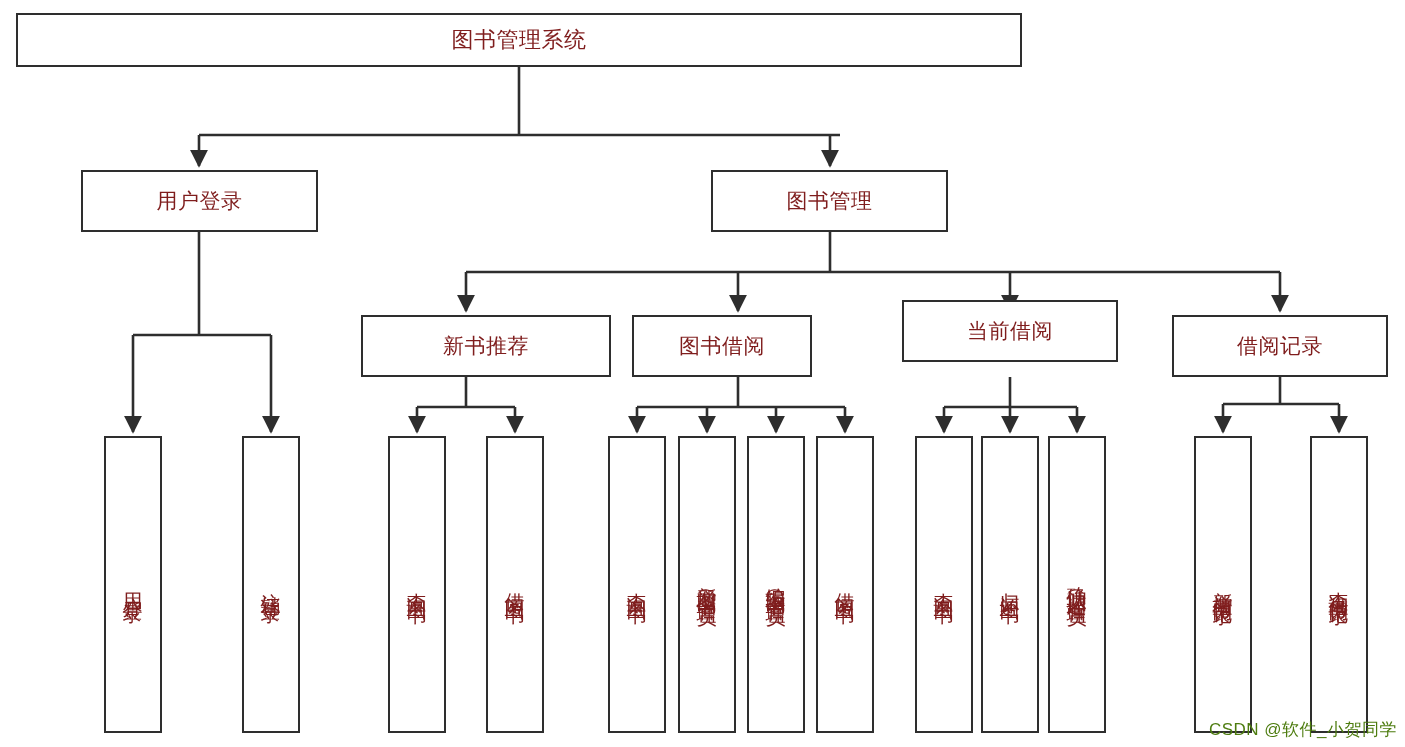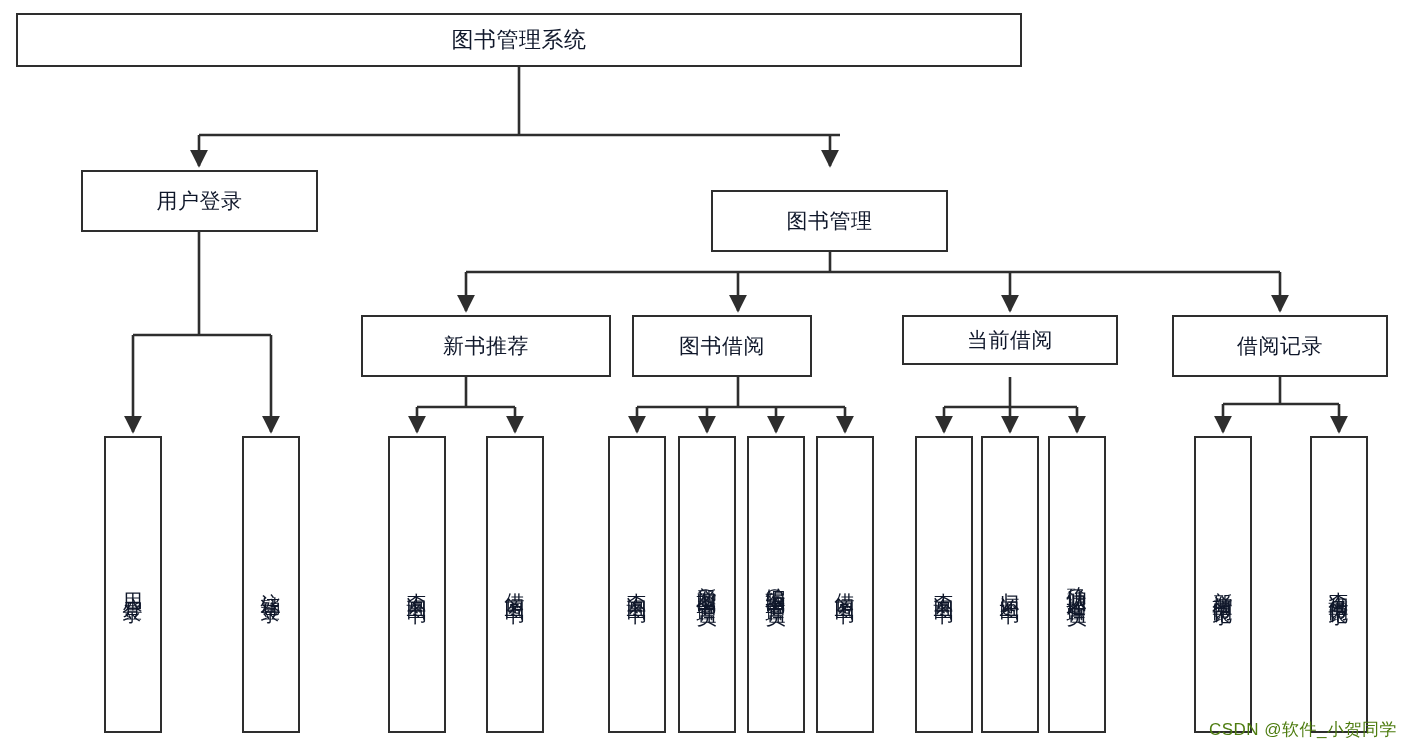--- a/index.html
+++ b/index.html
@@ -24,21 +24,21 @@
     pointer-events: none;
   }
   .node {
     position: absolute;
     box-sizing: border-box;
     border: 2px solid #2e2e2e;
     background: #ffffff;
     display: flex;
     align-items: center;
     justify-content: center;
-    color: #0f172a;
+    color: #7f1d1d;
   }
   .node .label {
     display: block;
     text-align: center;
     line-height: 1.18;
     white-space: nowrap;
   }
   
   .node.h .label {
     font-size: 21px;
@@ -130,31 +130,31 @@
     </g>
   </svg>
 
   <div class="node h root" style="left:16px; top:13px; width:1006px; height:54px;">
     <span class="label">图书管理系统</span>
   </div>
 
   <div class="node h" style="left:81px; top:170px; width:237px; height:62px;">
     <span class="label">用户登录</span>
   </div>
-  <div class="node h" style="left:711px; top:170px; width:237px; height:62px;margin-top:20px;">
+  <div class="node h" style="left:711px; top:170px; width:237px; height:62px;">
     <span class="label">图书管理</span>
   </div>
 
   <div class="node h" style="left:361px; top:315px; width:250px; height:62px;">
     <span class="label">新书推荐</span>
   </div>
   <div class="node h" style="left:632px; top:315px; width:180px; height:62px;">
     <span class="label">图书借阅</span>
   </div>
-  <div class="node h" style="left:902px; top:315px; width:216px; height:50px;justify-content:center;">
+  <div class="node h" style="left:902px; top:300px; width:216px; height:62px;justify-content:center;">
     <span class="label">当前借阅</span>
   </div>
   <div class="node h" style="left:1172px; top:315px; width:216px; height:62px;">
     <span class="label">借阅记录</span>
   </div>
 
   <div class="node v" style="left:104px; top:436px; width:58px; height:297px;">
     <span class="label">用户登录</span>
   </div>
   <div class="node v" style="left:242px; top:436px; width:58px; height:297px;">

